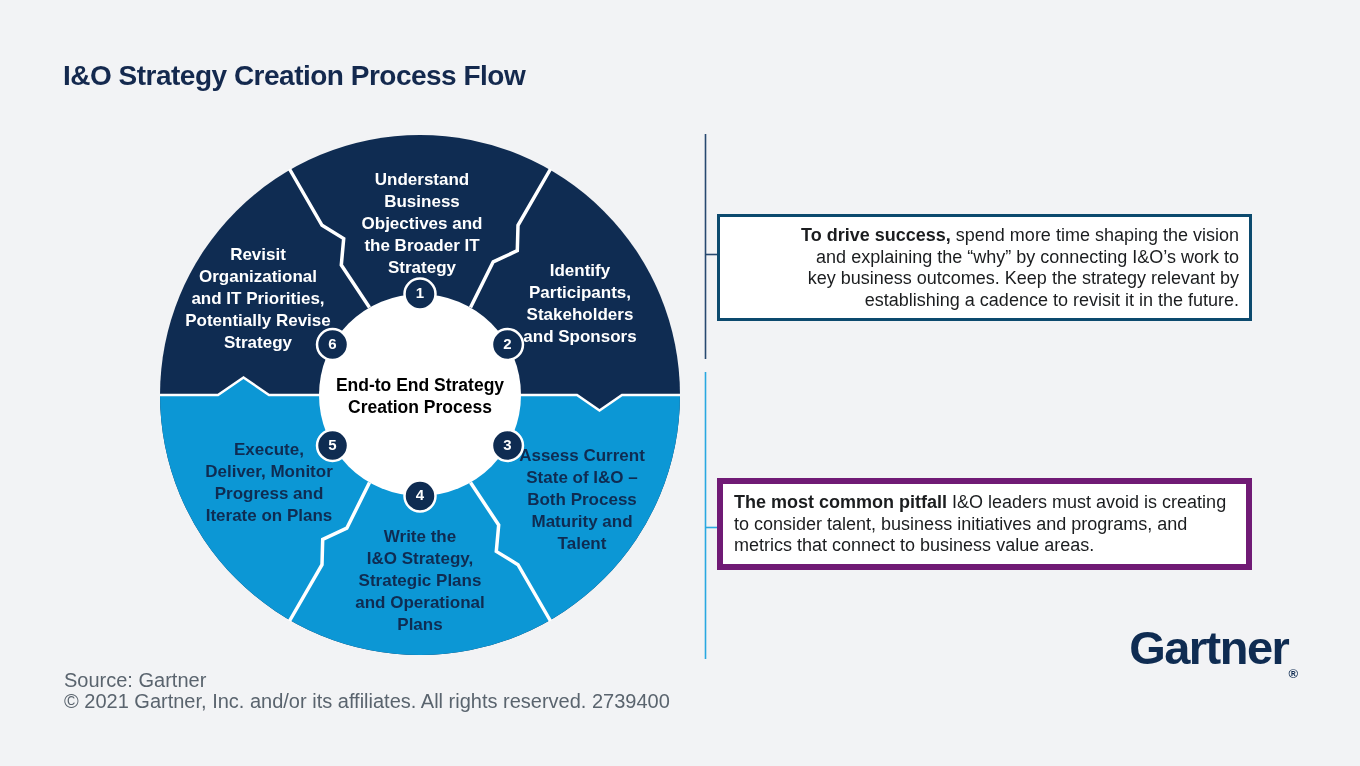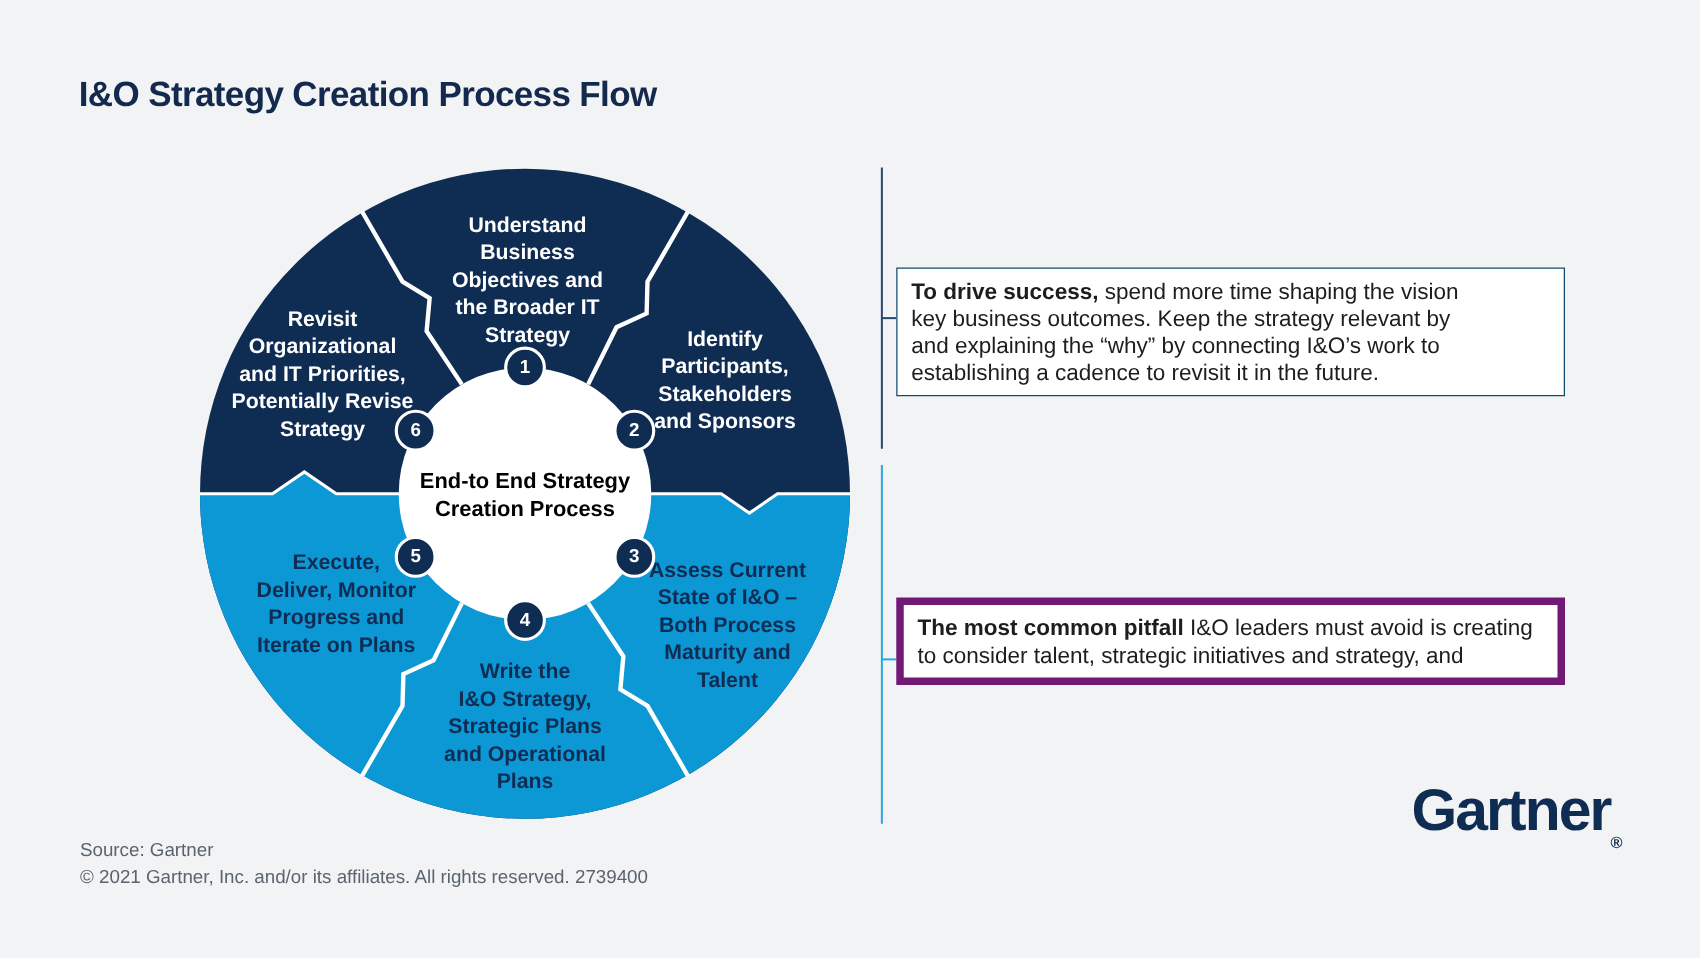--- a/index.html
+++ b/index.html
@@ -19,25 +19,25 @@
   #diagram{position:absolute;left:0;top:0;z-index:1;}
   .callout{
     position:absolute;left:717px;width:535px;
     background:#ffffff;
     padding:8px 10px 7px 11px;
     font-size:18px;line-height:21.5px;color:#1b1d1f;
     z-index:2;box-sizing:border-box;
   }
   .callout-line{white-space:nowrap;}
   .callout-line b{font-weight:700;}
-  #callout-drive-success{top:214px;border:1px solid #0c4a6e;}
+  #callout-drive-success{top:214px;border:3px solid #0c4a6e;text-align:right;}
   #callout-common-pitfall{top:478px;border:6px solid #701a75;}
   #footer{
     position:absolute;left:64px;top:670px;
-    font-size:15px;line-height:21px;color:#5a646e;z-index:2;
+    font-size:20px;line-height:21px;color:#5a646e;z-index:2;
   }
   #logo{
     position:absolute;right:62px;top:620px;z-index:2;
     font-size:47px;font-weight:700;letter-spacing:-1.5px;
     color:#0f2c52;
   }
   #logo .reg{
     display:inline-block;font-size:13px;letter-spacing:0;
     transform:translateY(14px);
   }
@@ -78,28 +78,29 @@
       <circle cx="332.5314342177717" cy="344.5" r="15.5" fill="#0f2c52" stroke="#ffffff" stroke-width="2.5"></circle>
       <text x="332.5314342177717" y="345" text-anchor="middle" dominant-baseline="middle" font-size="15" font-weight="700" fill="#ffffff">6</text>
       <line x1="705.5" y1="134" x2="705.5" y2="359" stroke="#27496f" stroke-width="1.6"></line>
       <line x1="705.5" y1="254.5" x2="717" y2="254.5" stroke="#27496f" stroke-width="1.6"></line>
       <line x1="705.5" y1="372" x2="705.5" y2="659" stroke="#29a8e0" stroke-width="1.6"></line>
       <line x1="705.5" y1="527.5" x2="717" y2="527.5" stroke="#29a8e0" stroke-width="1.6"></line>
     </svg>
 
   <div class="callout" id="callout-drive-success">
     <div class="callout-line"><b>To drive success,</b><span> spend more time shaping the vision</span></div>
+    <div class="callout-line">and explaining the “why” by connecting I&amp;O’s work to</div>
     <div class="callout-line">key business outcomes. Keep the strategy relevant by</div>
-    <div class="callout-line">and explaining the “why” by connecting I&amp;O’s work to</div>
     <div class="callout-line">establishing a cadence to revisit it in the future.</div>
   </div>
 
   <div class="callout" id="callout-common-pitfall">
     <div class="callout-line"><b>The most common pitfall</b><span> I&amp;O leaders must avoid is creating</span></div>
-    <div class="callout-line">to consider talent, strategic initiatives and strategy, and</div>
+    <div class="callout-line">to consider talent, business initiatives and programs, and</div>
+    <div class="callout-line">metrics that connect to business value areas.</div>
   </div>
 
   <div id="footer">
     <div>Source: Gartner</div>
     <div>© 2021 Gartner, Inc. and/or its affiliates. All rights reserved. 2739400</div>
   </div>
 
   <div id="logo"><span>Gartner</span><span class="reg">®</span></div>
 
 </div>

